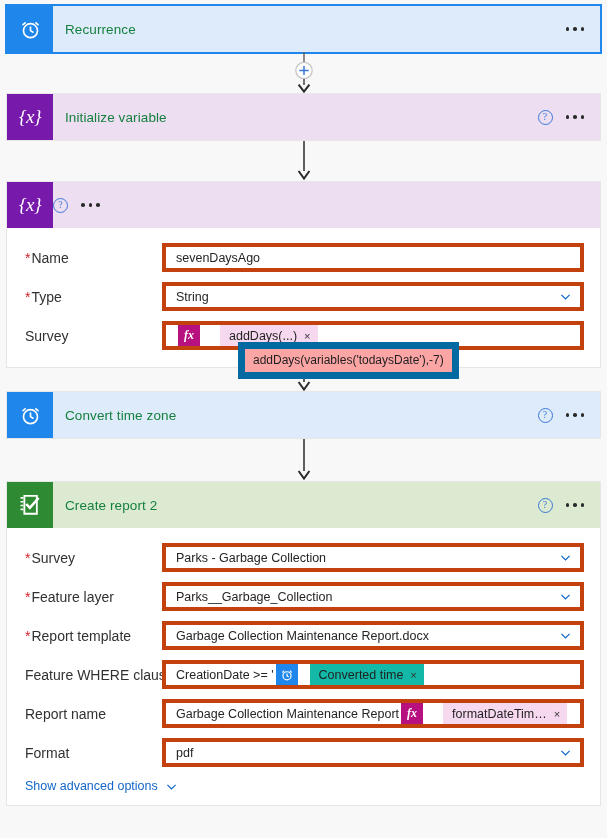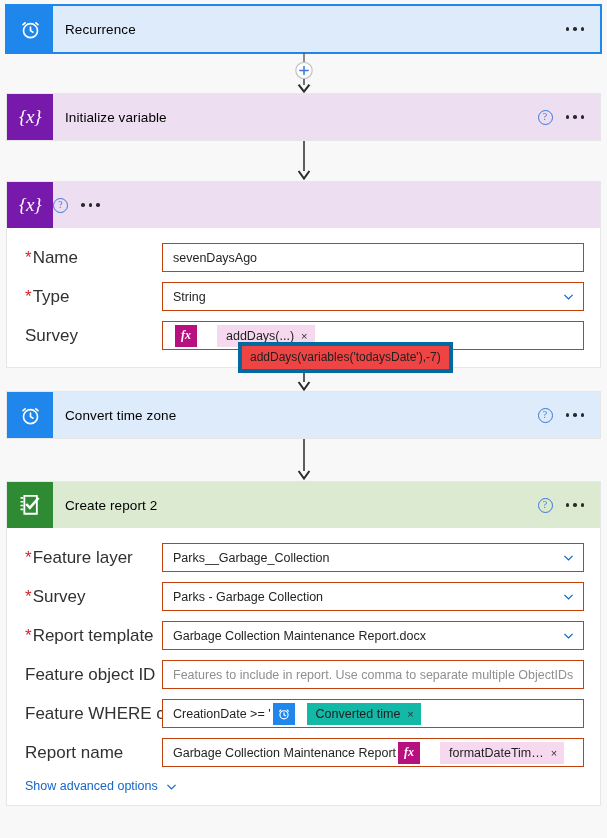--- a/index.html
+++ b/index.html
@@ -32,21 +32,21 @@
     height: 46px;
     position: relative;
   }
   .head-icon {
     width: 46px; height: 46px;
     flex: 0 0 46px;
     display: flex; align-items: center; justify-content: center;
   }
   .head-title {
     font-size: 13.5px;
-    color: #000000;
+    color: #15803d;
     margin-left: 12px;
     letter-spacing: .1px;
     flex: 1 1 auto;
     white-space: nowrap;
   }
   .head-actions {
     display: flex; align-items: center;
     gap: 13px;
     margin-right: 16px;
   }
@@ -88,29 +88,29 @@
   .card-body { padding: 10px 0 12px 0; background: #fff; }
   .row {
     display: flex;
     align-items: center;
     min-height: 39px;
     padding: 0 16px 0 18px;
   }
   .row-label {
     width: 137px;
     flex: 0 0 137px;
-    font-size: 17px;
+    font-size: 14px;
     color: #323130;
     white-space: nowrap;
   }
   .req { color: #d2232a; margin-right: 1px; }
   .field {
     flex: 1 1 auto;
     height: 29px;
-    border: 1px solid #c2410c;
+    border: 4px solid #c2410c;
     background: #fff;
     display: flex;
     align-items: center;
     padding: 0 8px 0 10px;
     font-size: 12.5px;
     color: #242424;
     position: relative;
     overflow: hidden;
     white-space: nowrap;
   }
@@ -159,22 +159,22 @@
 
   .txtseg { white-space: nowrap; }
 
   
   .conn { position: absolute; left: 0; width: 607px; }
   .conn svg { display: block; margin: 0 auto; }
 
   
   .tooltip {
     position: absolute;
-    background: #ef4444;
-    border: 4px solid #0369a1;
+    background: #fca5a5;
+    border: 7px solid #0369a1;
     font-size: 12px;
     color: #1f1f1f;
     padding: 4px 8px 5px 8px;
     white-space: nowrap;
     z-index: 30;
   }
 
   .advlink {
     padding: 7px 0 0 18px;
     font-size: 12.5px;
@@ -361,68 +361,60 @@
             <i></i>
             <i></i>
             <i></i>
           </div>
       </div>
     </div>
     <div class="card-body">
 
       <div class="row">
         <div class="row-label">
+          <span class="req">*</span><span>Survey</span>
+        </div>
+        <div class="field">
+          <span>Parks - Garbage Collection</span>
+          <span class="chev">
+            <svg width="13" height="13" viewBox="0 0 16 16" fill="none" stroke="currentColor" stroke-width="1.5">
+                <path d="M3 6 L8 11 L13 6"></path>
+              </svg>
+          </span>
+        </div>
+      </div>
+
+      <div class="row">
+        <div class="row-label">
           <span class="req">*</span><span>Feature layer</span>
         </div>
         <div class="field">
           <span>Parks__Garbage_Collection</span>
           <span class="chev">
             <svg width="13" height="13" viewBox="0 0 16 16" fill="none" stroke="currentColor" stroke-width="1.5">
                 <path d="M3 6 L8 11 L13 6"></path>
               </svg>
           </span>
         </div>
       </div>
 
       <div class="row">
         <div class="row-label">
-          <span class="req">*</span><span>Survey</span>
-        </div>
-        <div class="field">
-          <span>Parks - Garbage Collection</span>
-          <span class="chev">
-            <svg width="13" height="13" viewBox="0 0 16 16" fill="none" stroke="currentColor" stroke-width="1.5">
-                <path d="M3 6 L8 11 L13 6"></path>
-              </svg>
-          </span>
-        </div>
-      </div>
-
-      <div class="row">
-        <div class="row-label">
           <span class="req">*</span><span>Report template</span>
         </div>
         <div class="field">
           <span>Garbage Collection Maintenance Report.docx</span>
           <span class="chev">
             <svg width="13" height="13" viewBox="0 0 16 16" fill="none" stroke="currentColor" stroke-width="1.5">
                 <path d="M3 6 L8 11 L13 6"></path>
               </svg>
           </span>
         </div>
       </div>
 
-      <div class="row">
-        <div class="row-label">
-          <span>Feature object ID</span>
-        </div>
-        <div class="field placeholder">
-          <span>Features to include in report. Use comma to separate multiple ObjectIDs</span>
-        </div>
-      </div>
 
       <div class="row">
         <div class="row-label">
           <span>Feature WHERE clause</span>
         </div>
         <div class="field">
           <span class="txtseg">CreationDate &gt;= '</span>
           <span class="chip">
             <span class="chip-badge clock">
               <svg width="14" height="14" viewBox="0 0 24 24" fill="none" stroke="#fff" stroke-width="2">
@@ -448,20 +440,33 @@
           <span class="chip">
             <span class="chip-badge fx">fx</span>
             <span class="chip-body pink">
               <span>formatDateTim…</span>
               <span class="chip-x">×</span>
             </span>
           </span>
         </div>
       </div>
 
+      <div class="row">
+        <div class="row-label">
+          <span>Format</span>
+        </div>
+        <div class="field">
+          <span>pdf</span>
+          <span class="chev">
+            <svg width="13" height="13" viewBox="0 0 16 16" fill="none" stroke="currentColor" stroke-width="1.5">
+                <path d="M3 6 L8 11 L13 6"></path>
+              </svg>
+          </span>
+        </div>
+      </div>
 
       <div class="advlink">
         <span class="t">Show advanced options</span>
         <span class="chev">
           <svg width="13" height="13" viewBox="0 0 16 16" fill="none" stroke="currentColor" stroke-width="1.5">
               <path d="M3 6 L8 11 L13 6"></path>
             </svg>
         </span>
       </div>
 

